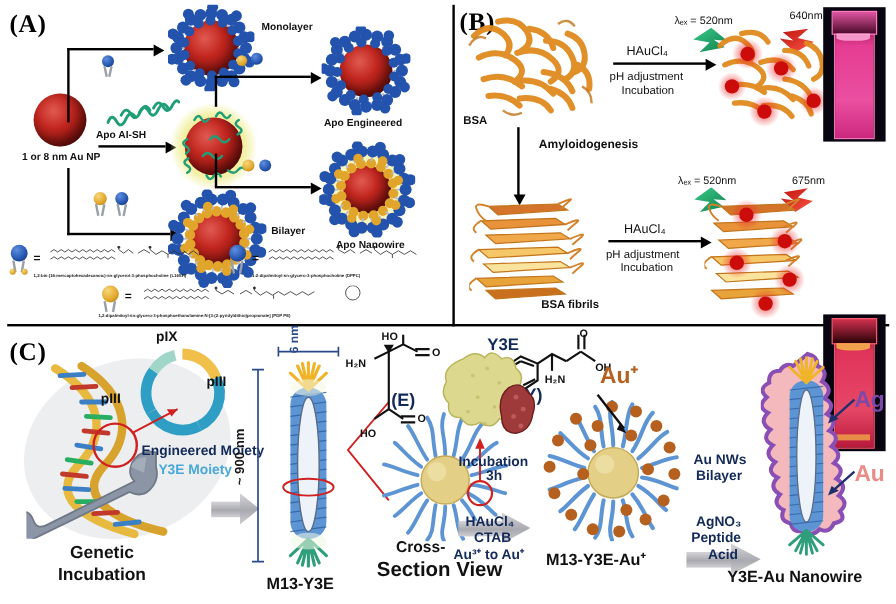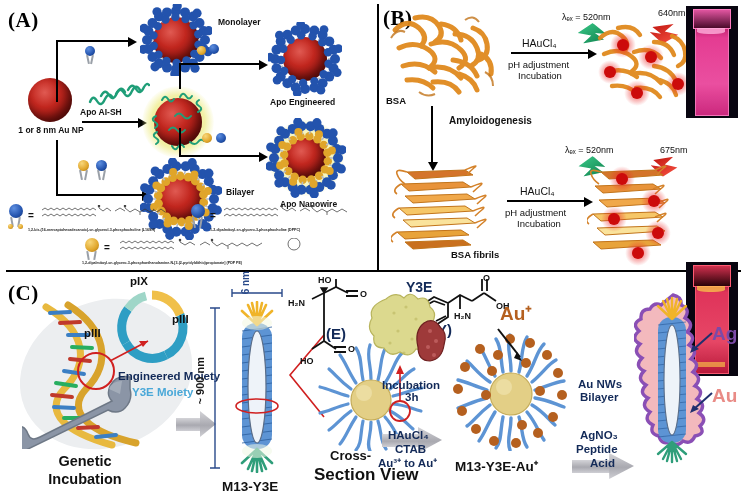--- a/index.html
+++ b/index.html
@@ -1012,15 +1012,16 @@
     <div class="abs lbl" style="left:712px;top:52px;font-size:19px;color:#7b4aa8;">Ag</div>
     <svg class="abs" width="30" height="26" viewBox="0 0 30 26" style="left:686px;top:58px;">
       <path d="M26 4 L8 20" stroke="#1f2f6e" stroke-width="2" fill="none"></path>
       <path d="M4 24 l3 -8 l6 4 z" fill="#1f2f6e"></path>
     </svg>
     <div class="abs lbl" style="left:712px;top:114px;font-size:19px;color:#e98b86;">Au</div>
     <svg class="abs" width="30" height="26" viewBox="0 0 30 26" style="left:686px;top:118px;">
       <path d="M26 4 L8 20" stroke="#1f2f6e" stroke-width="2" fill="none"></path>
       <path d="M4 24 l3 -8 l6 4 z" fill="#1f2f6e"></path>
     </svg>
+    <div class="abs lbl" style="left:606px;top:202px;font-size:13.5px;">Y3E-Au Nanowire</div>
   </div>
 
 </div>
 
 </body></html>

